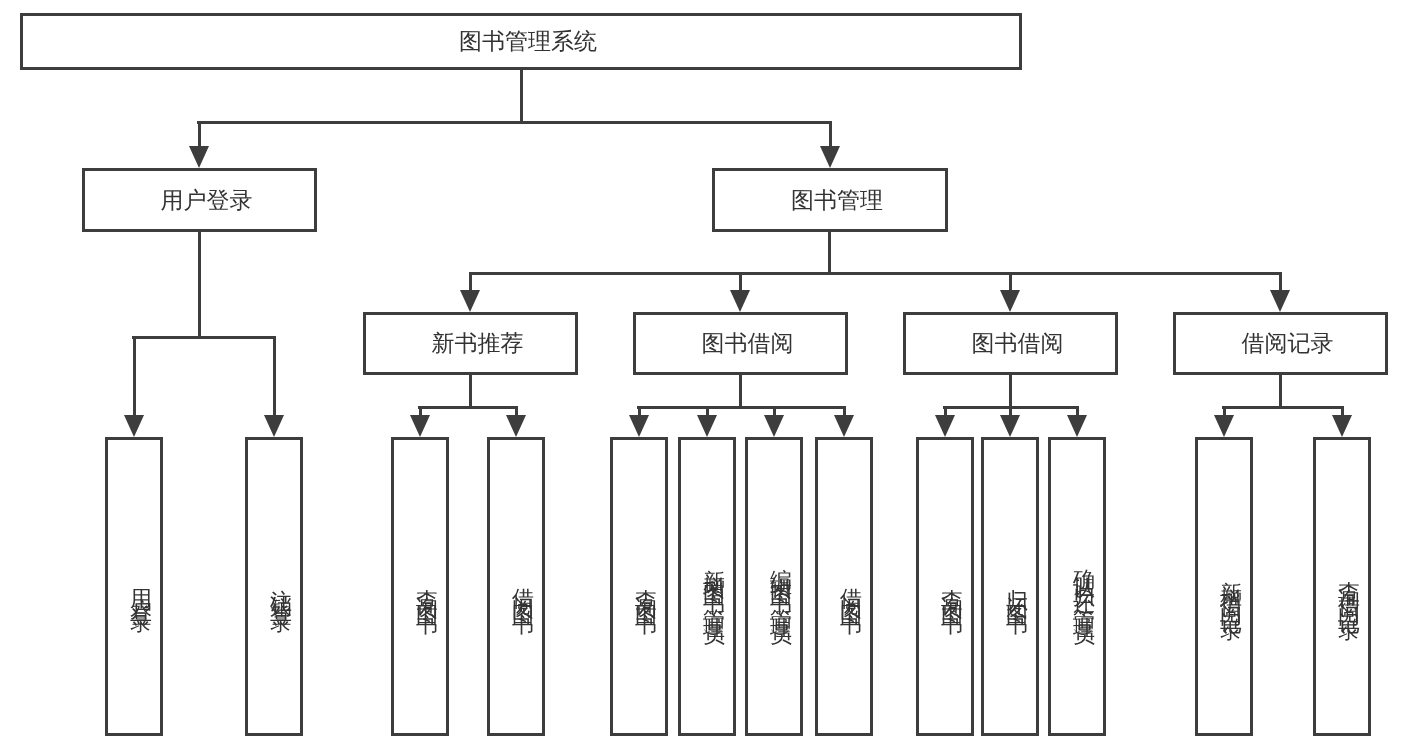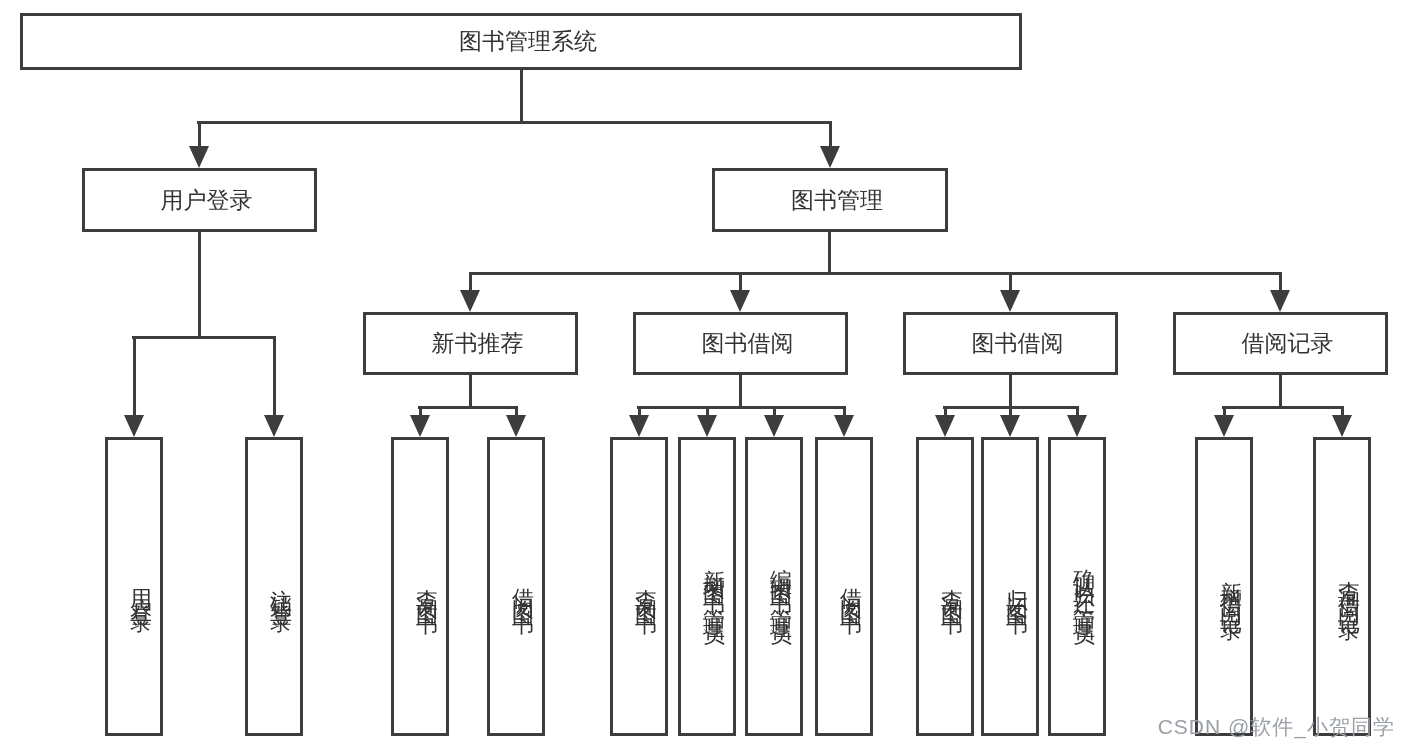--- a/index.html
+++ b/index.html
@@ -162,15 +162,14 @@
     <span>确认归还（管理员）</span>
   </div>
 
   <div class="box leaf" style="left:1195px;top:437px;width:58px;height:299px;">
     <span>新增借阅记录</span>
   </div>
   <div class="box leaf" style="left:1313px;top:437px;width:58px;height:299px;">
     <span>查询借阅记录</span>
   </div>
 
-  <div class="watermark">CSDN @软件_小贺同学</div>
 
 </div>
 
 </body></html>

